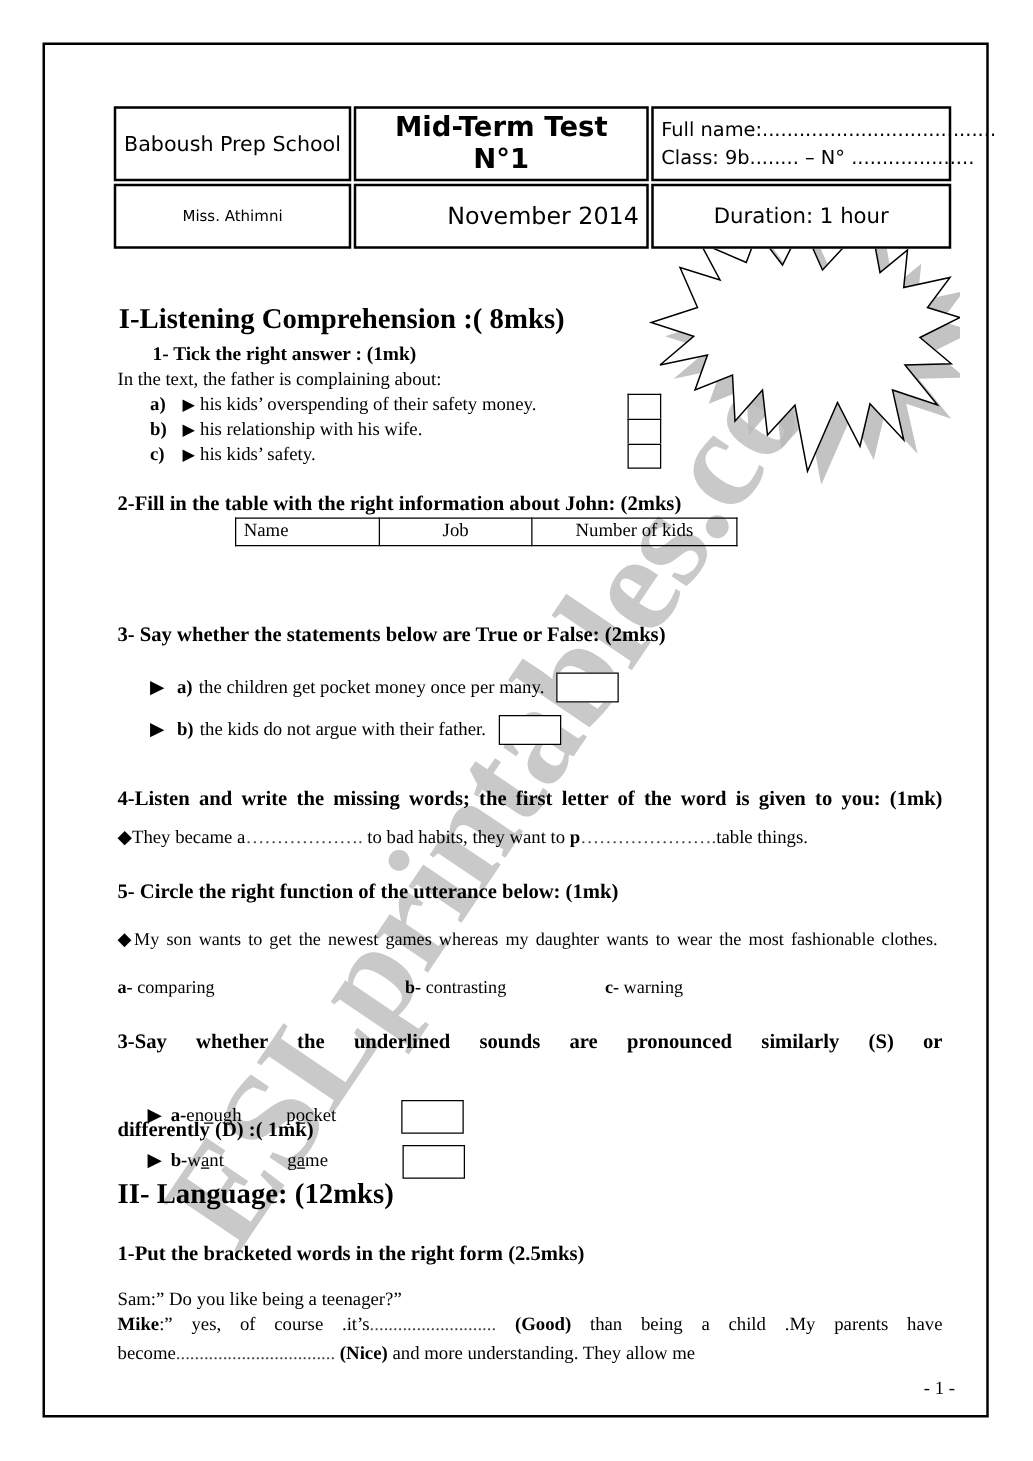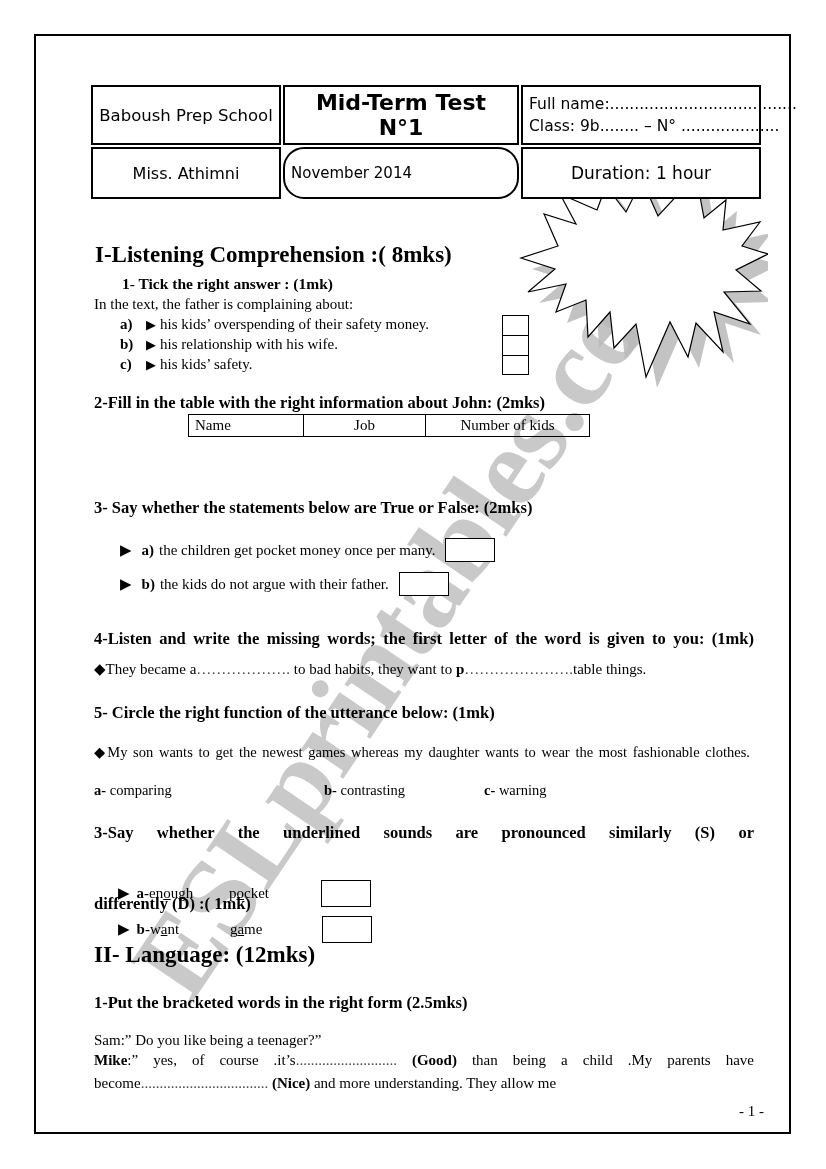--- a/index.html
+++ b/index.html
@@ -71,33 +71,32 @@
   .hc-school {
     width: 190px;
     height: 45px;
     text-align: center;
     font-size: 16.5px;
   }
   .hc-teacher {
     width: 190px;
     height: 52px;
     text-align: center;
-    font-size: 16px;
+    font-size: 12px;
   }
   .hc-title {
     width: 236px;
     text-align: center;
     font-size: 22px;
     font-weight: bold;
   }
   .hc-date {
     width: 236px;
-    text-align: left;
-    font-size: 15px;
-    border-radius: 21px;
+    text-align: right;
+    font-size: 19px;
   }
   .hc-info {
     width: 240px;
     font-size: 15.5px;
     line-height: 1.45;
   }
   .hc-info .ln { display: block; white-space: nowrap; }
   .hc-duration {
     width: 240px;
     text-align: center;

